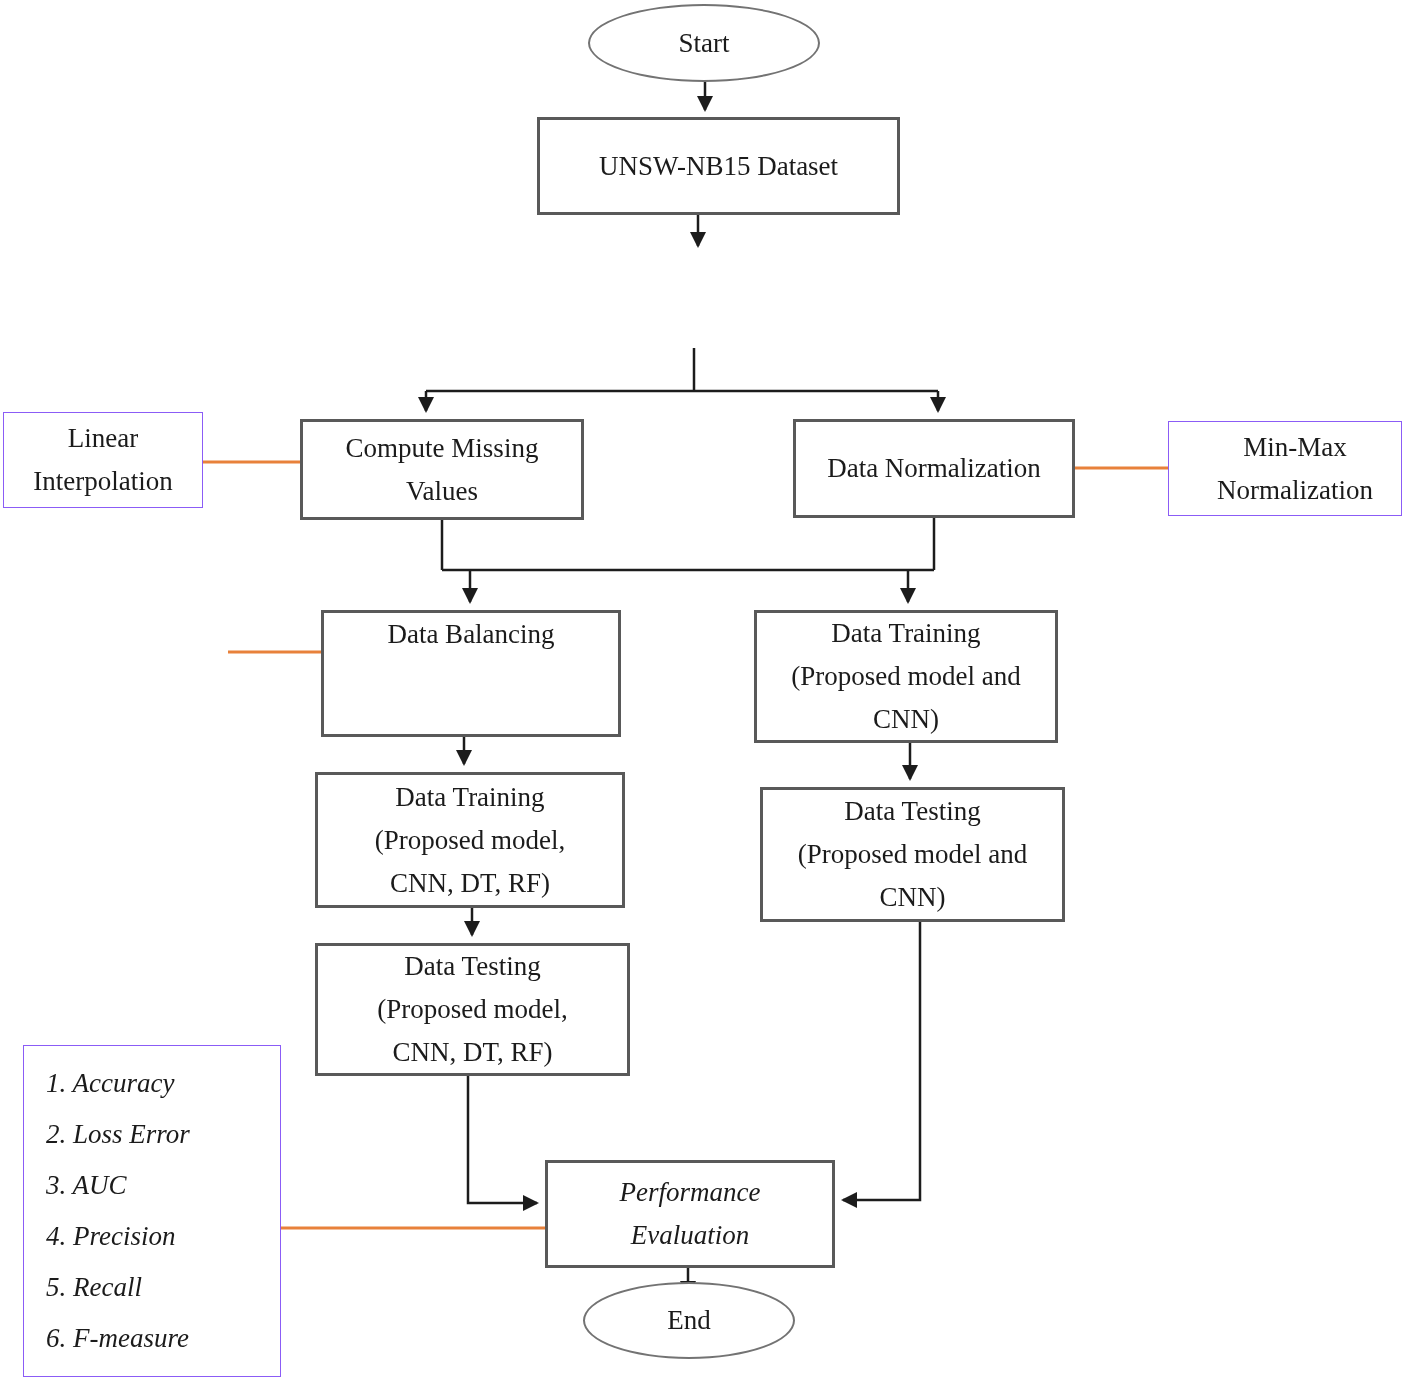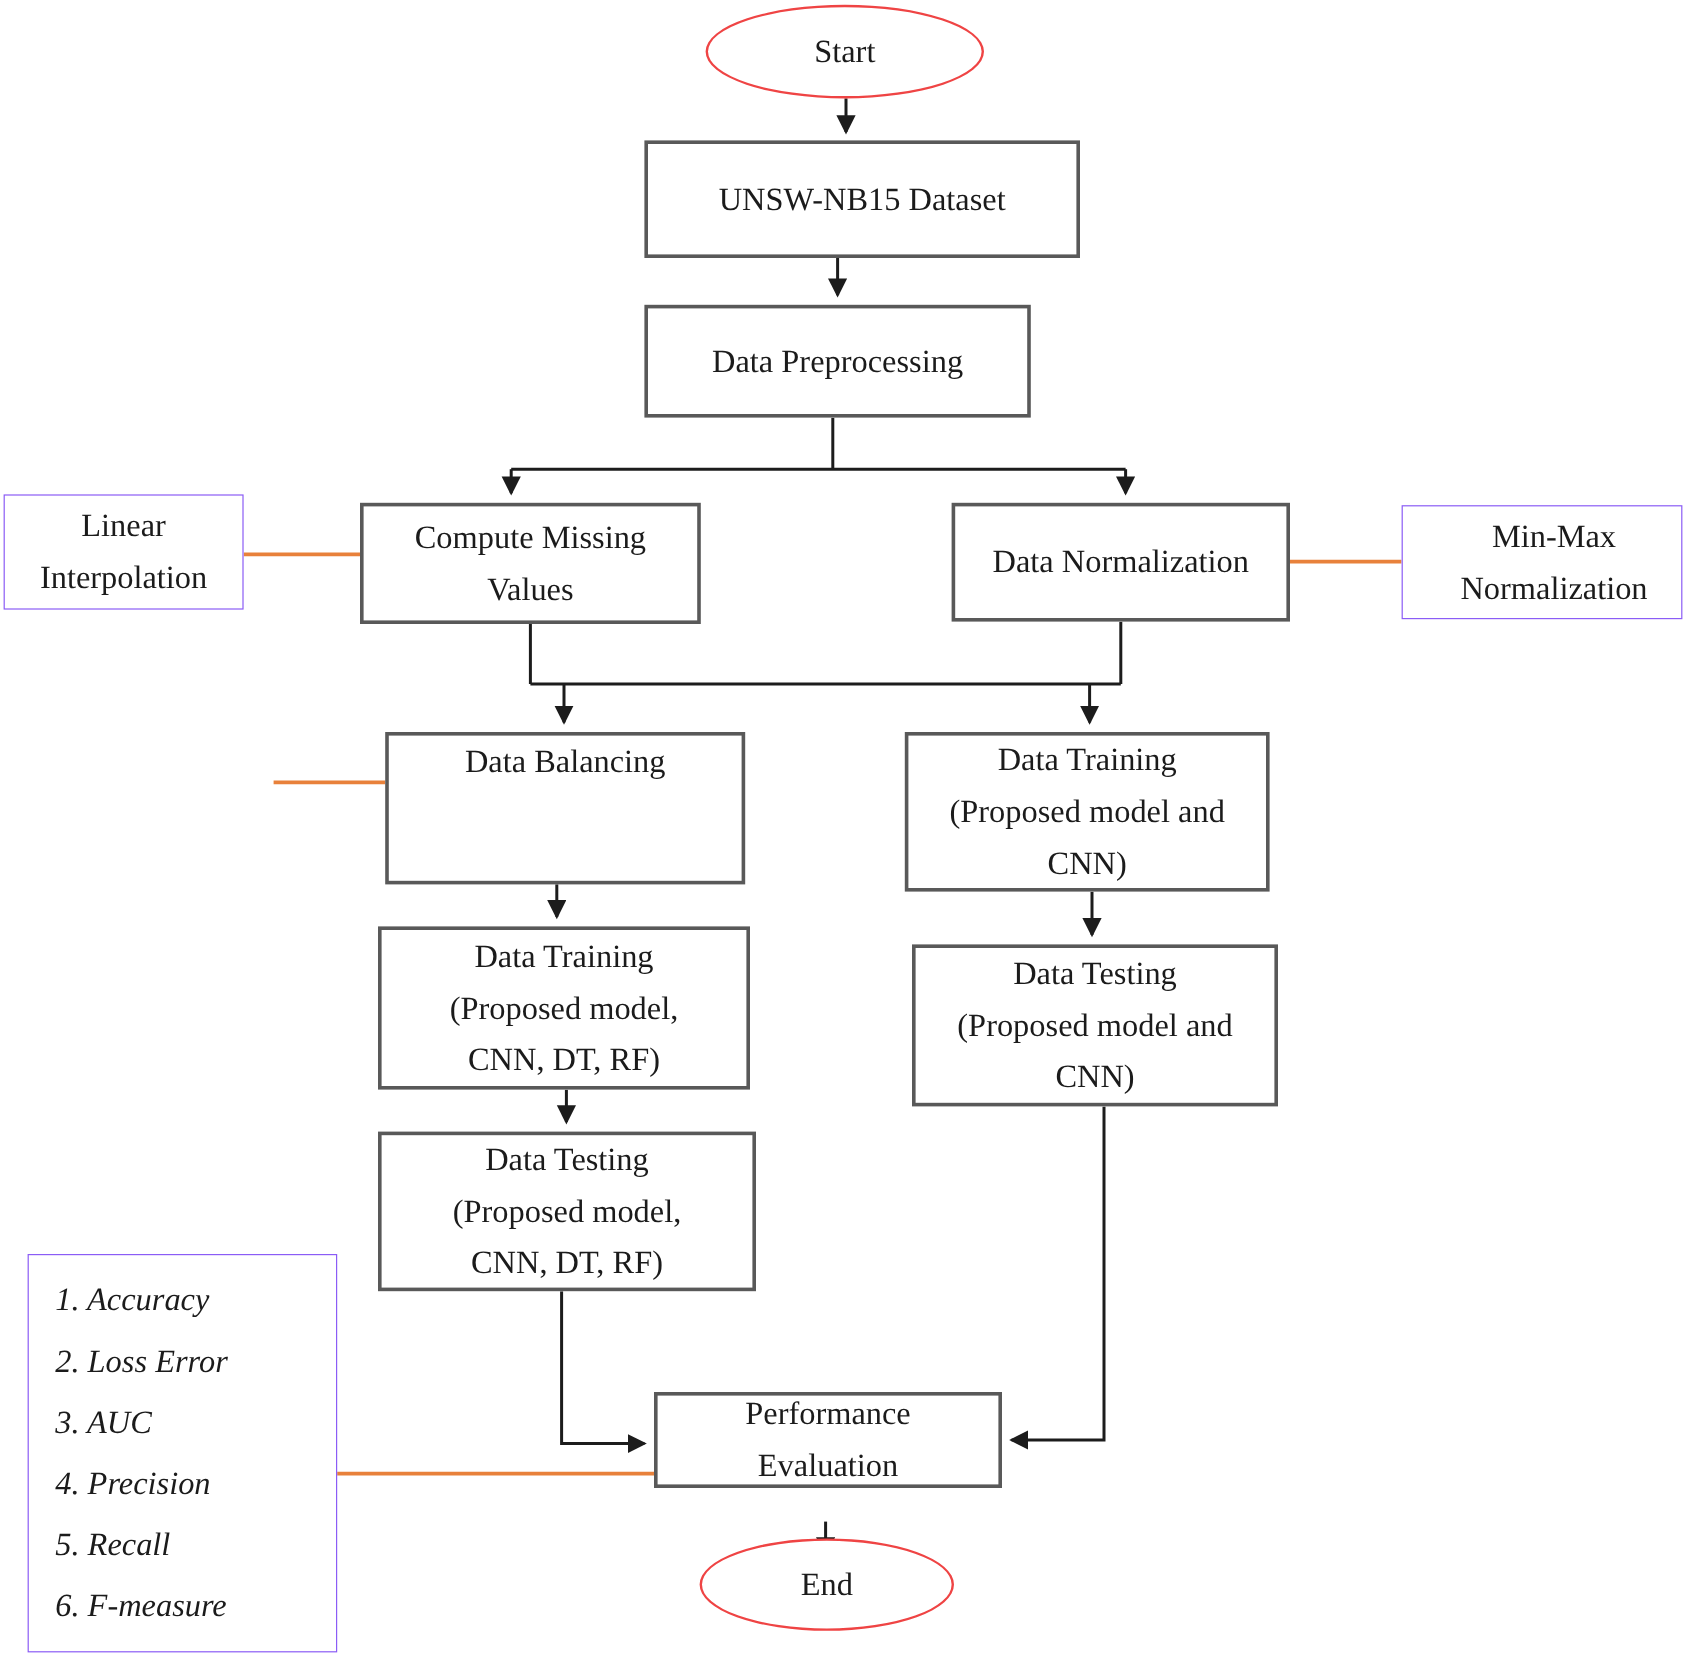--- a/index.html
+++ b/index.html
@@ -34,21 +34,21 @@
     align-items: center;
     justify-content: center;
     text-align: center;
     font-size: 27px;
     line-height: 43px;
   }
   .node .label {
     white-space: pre-line;
   }
   .terminal {
-    border: 2px solid #ef4444;
+    border: 2px solid #737373;
     border-radius: 50%;
   }
   .orange {
     border: 1px solid #8b5cf6;
   }
   .top-align {
     align-items: flex-start;
   }
   .metrics {
     flex-direction: column;
@@ -107,23 +107,20 @@
   </svg>
 
   <div class="node terminal" style="left:588px; top:4px; width:232px; height:78px;">
     <span class="label">Start</span>
   </div>
 
   <div class="node" style="left:537px; top:117px; width:363px; height:98px;">
     <span class="label">UNSW-NB15 Dataset</span>
   </div>
 
-  <div class="node" style="left:537px; top:254px; width:322px; height:94px;">
-    <span class="label">Data Preprocessing</span>
-  </div>
 
   <div class="node orange" style="left:3px; top:412px; width:200px; height:96px;">
     <span class="label">Linear
 Interpolation</span>
   </div>
 
   <div class="node" style="left:300px; top:419px; width:284px; height:101px;">
     <span class="label">Compute Missing
 Values</span>
   </div>
@@ -168,21 +165,21 @@
 
   <div class="node orange metrics" style="left:23px; top:1045px; width:258px; height:332px;font-style:italic;">
     <div class="metric-item">1. Accuracy</div>
     <div class="metric-item">2. Loss Error</div>
     <div class="metric-item">3. AUC</div>
     <div class="metric-item">4. Precision</div>
     <div class="metric-item">5. Recall</div>
     <div class="metric-item">6. F-measure</div>
   </div>
 
-  <div class="node" style="left:545px; top:1160px; width:290px; height:80px;">
+  <div class="node" style="left:545px; top:1160px; width:290px; height:108px;font-style:italic;">
     <span class="label">Performance
 Evaluation</span>
   </div>
 
   <div class="node terminal" style="left:583px; top:1282px; width:212px; height:77px;">
     <span class="label">End</span>
   </div>
 
 </div>
 

